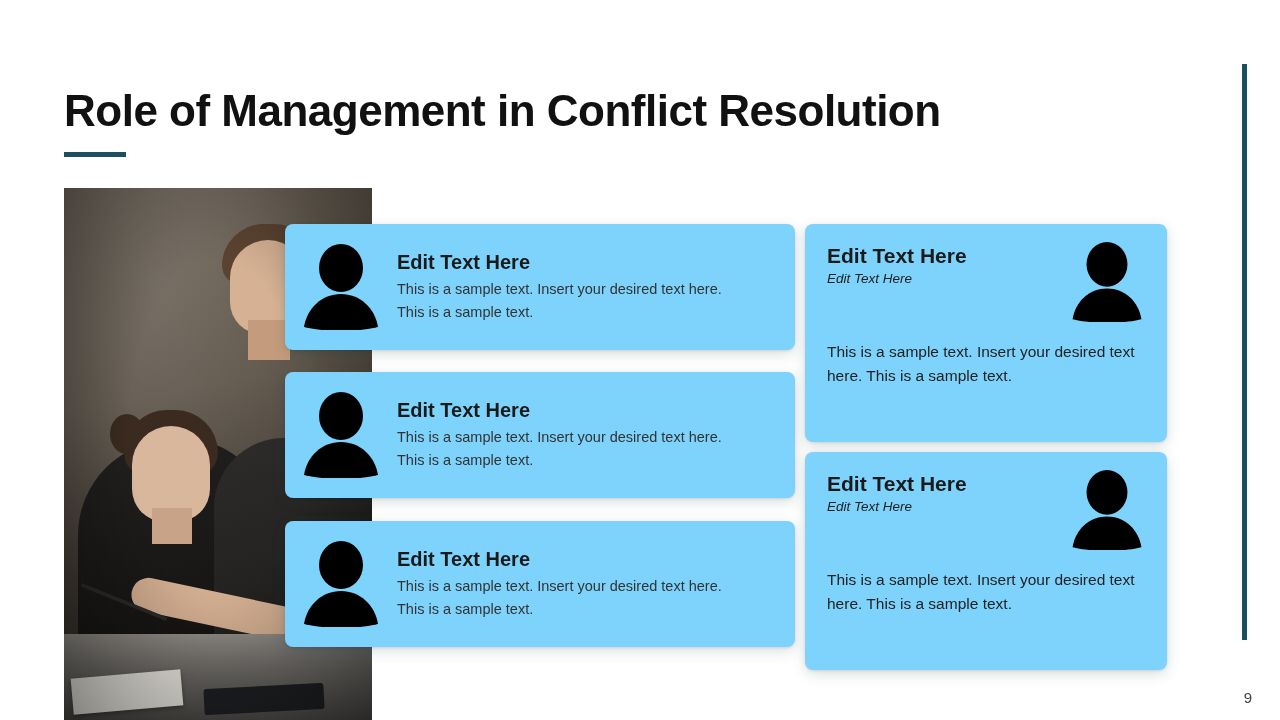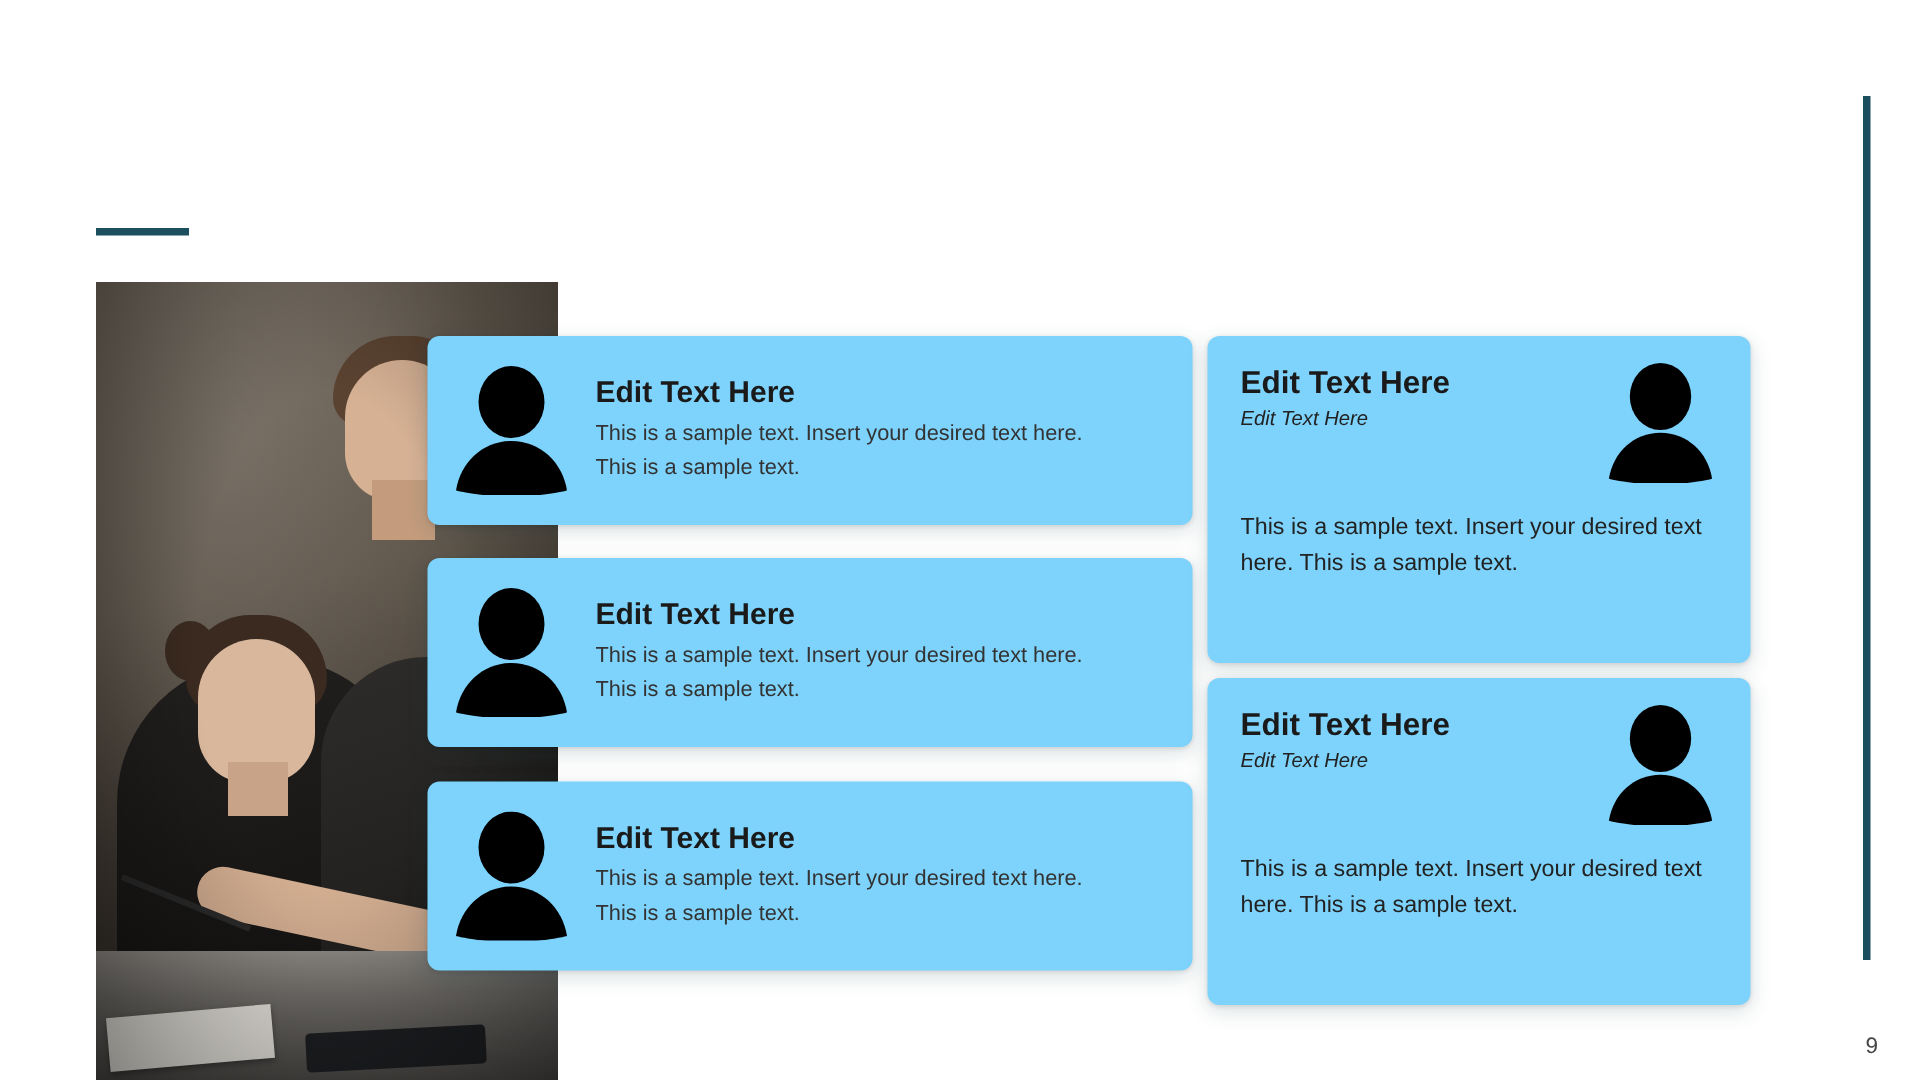--- a/index.html
+++ b/index.html
@@ -292,20 +292,21 @@
     margin-right: -4px;
   }
 
   svg.person { display: block; }
 </style>
 </head>
 <body>
 
 <div class="slide">
 
+  <div class="title">Role of Management in Conflict Resolution</div>
   <div class="title-underline"></div>
 
   <div class="right-rule"></div>
 
   <div class="page-number">9</div>
 
   <div class="photo">
     <div class="photo-bg"></div>
     <div class="fig-w-body"></div>
     <div class="fig-m-body"></div>

